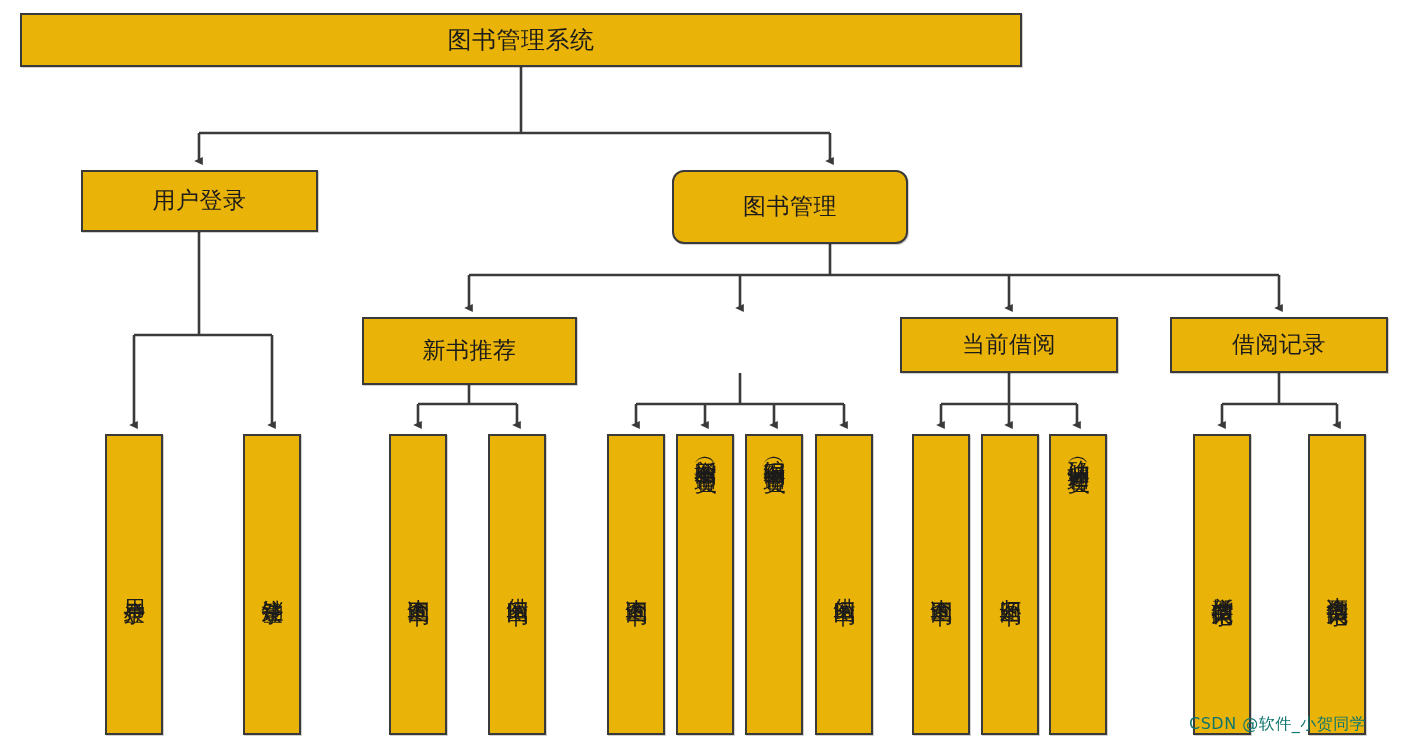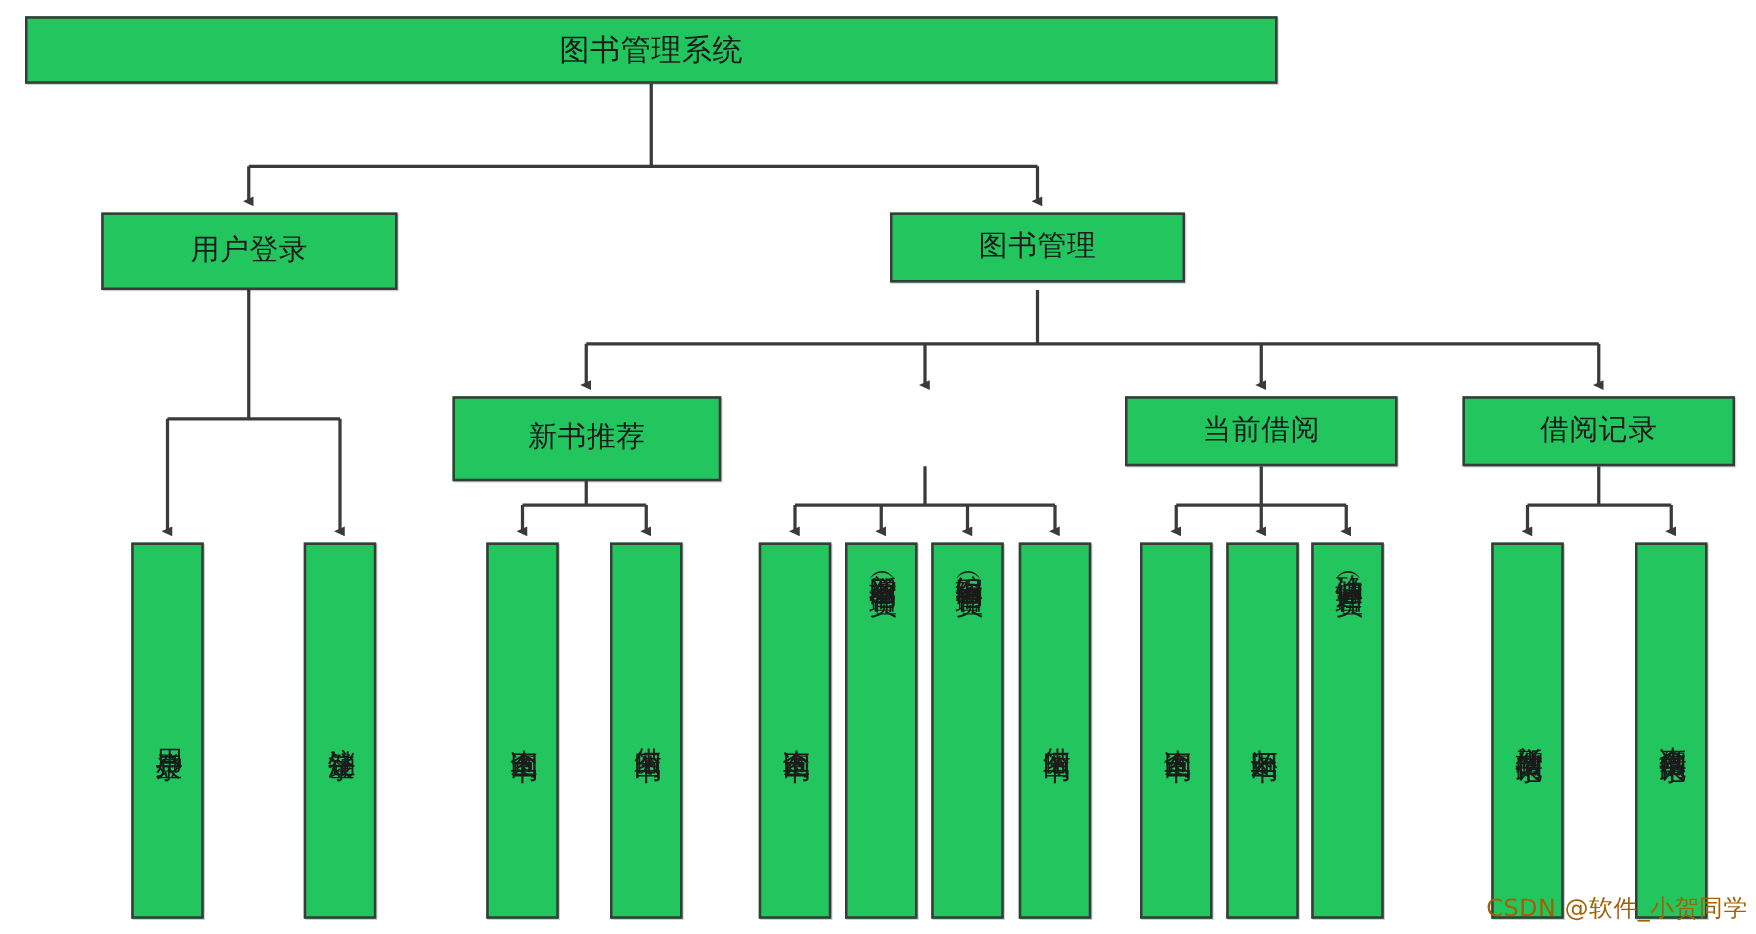--- a/index.html
+++ b/index.html
@@ -21,21 +21,21 @@
     left: 0;
     top: 0;
     width: 1405px;
     height: 747px;
     pointer-events: none;
   }
   .node {
     position: absolute;
     box-sizing: border-box;
     border: 2.5px solid #3a3a3a;
-    background: #22c55e;
+    background: #eab308;
     display: flex;
     align-items: center;
     justify-content: center;
     color: #1b1b1b;
     box-shadow: 1px 1px 0 rgba(0,0,0,0.18);
   }
   .node .label {
     display: block;
     text-align: center;
     letter-spacing: 0.5px;
@@ -62,22 +62,22 @@
     white-space: nowrap;
   }
   .node.vert.centered {
     align-items: center;
     padding-top: 0;
   }
   .watermark {
     position: absolute;
     left: 1189px;
     top: 714px;
-    font-size: 19px;
-    color: #a16207;
+    font-size: 16px;
+    color: #0f766e;
     white-space: nowrap;
     font-family: "DejaVu Sans", "Liberation Sans", sans-serif;
     letter-spacing: 0.5px;
   }
 </style>
 </head>
 <body>
 
 <div id="canvas">
 
@@ -131,21 +131,21 @@
     </g>
   </svg>
 
   <div class="node horiz root" style="left:20px; top:13px; width:1002px; height:54px;">
     <span class="label">图书管理系统</span>
   </div>
 
   <div class="node horiz" style="left:81px; top:170px; width:237px; height:62px;">
     <span class="label">用户登录</span>
   </div>
-  <div class="node horiz" style="left:712px; top:170px; width:236px; height:56px;">
+  <div class="node horiz" style="left:672px; top:170px; width:236px; height:74px;border-radius:12px;">
     <span class="label">图书管理</span>
   </div>
 
   <div class="node horiz" style="left:362px; top:317px; width:215px; height:68px;">
     <span class="label">新书推荐</span>
   </div>
   <div class="node horiz" style="left:900px; top:317px; width:218px; height:56px;align-items:center;">
     <span class="label">当前借阅</span>
   </div>
   <div class="node horiz" style="left:1170px; top:317px; width:218px; height:56px;justify-content:center;">

